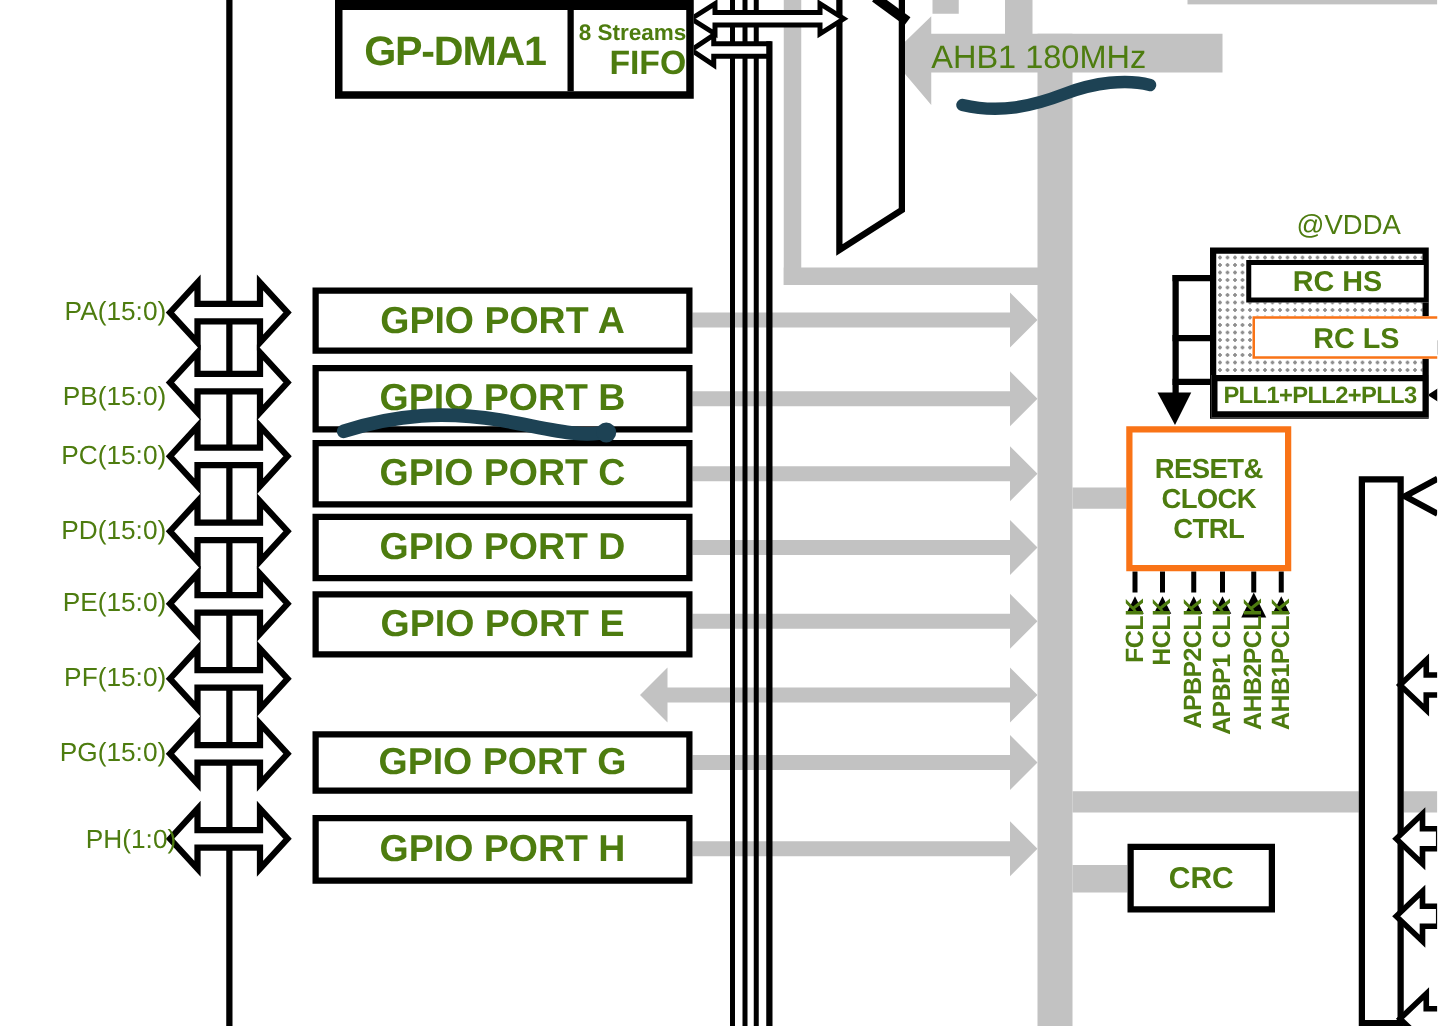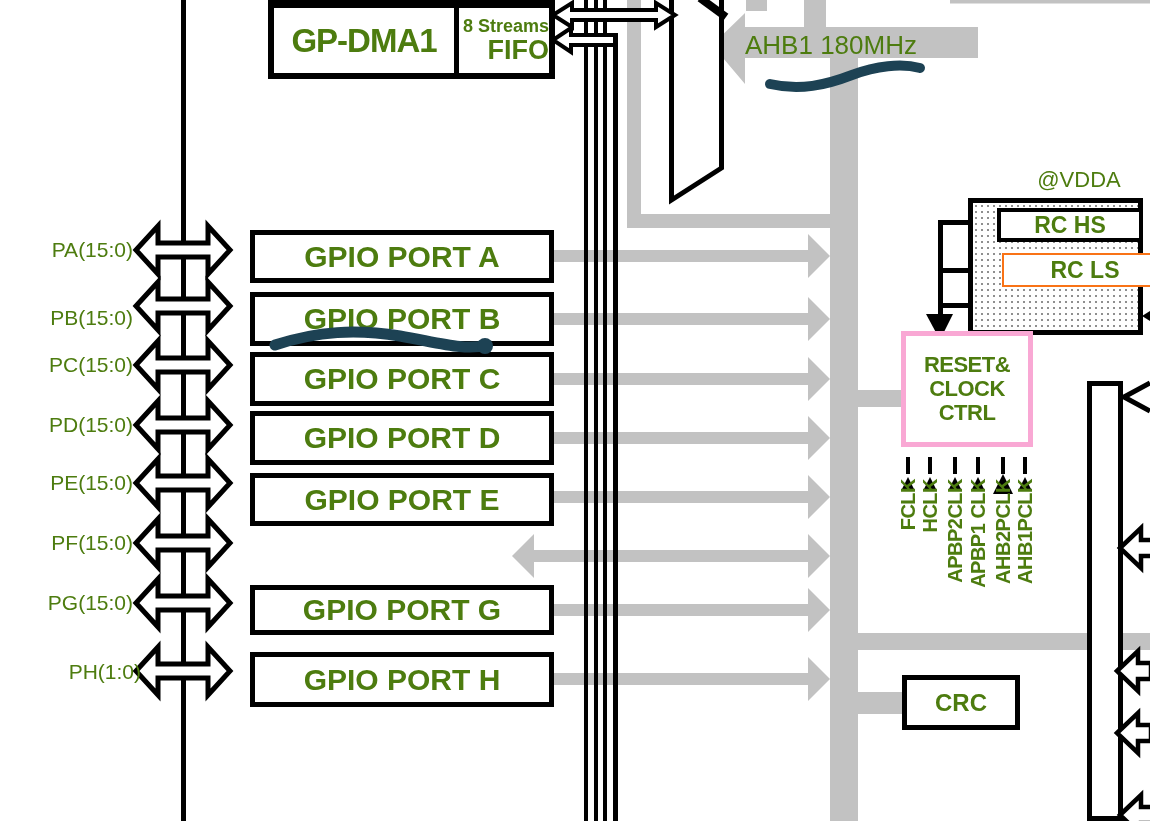--- a/index.html
+++ b/index.html
@@ -23,21 +23,21 @@
   .pin-label{position:absolute;left:15px;width:118px;text-align:right;font-size:21px;z-index:3;}
   .gpio-box{position:absolute;left:250px;width:304px;background:#fff;border:5px solid #000;z-index:3;
             display:flex;align-items:center;justify-content:center;font-weight:bold;font-size:30px;box-sizing:border-box;}
   #ahb1-label{left:745px;top:30px;width:205px;text-align:left;font-size:26px;z-index:3;}
   #vdda-label{left:1020px;top:167px;width:118px;text-align:center;font-size:22px;z-index:3;}
   #dotted-box{left:968px;top:198px;width:175px;height:137px;border:5px solid #000;z-index:2;
      background-color:#fff;background-image:radial-gradient(#8f8f8f 1.3px,transparent 1.5px);background-size:6px 6px;}
   #rchs-box{left:997px;top:208px;width:146px;height:34px;border:4px solid #000;font-size:23px;z-index:3;}
   #rcls-box{left:1002px;top:253px;width:166px;height:34px;border:2px solid #f97316;font-size:23px;z-index:3;}
   #pll-box{left:969px;top:300px;width:174px;height:34px;border:5px solid #000;font-size:19px;letter-spacing:-0.5px;z-index:3;}
-  #reset-box{left:901px;top:331px;width:132px;height:116px;border:5px solid #f9a8d4;z-index:3;flex-direction:column;line-height:1.1;font-size:22px;letter-spacing:-0.5px;}
+  #reset-box{left:901px;top:341px;width:132px;height:116px;border:5px solid #f97316;z-index:3;flex-direction:column;line-height:1.1;font-size:22px;letter-spacing:-0.5px;}
   #crc-box{left:902px;top:675px;width:118px;height:55px;border:5px solid #000;font-size:24px;z-index:3;}
   #tall-box{left:1087px;top:381px;width:36px;height:440px;border:5px solid #000;background:#fff;z-index:3;}
   .clk-label{position:absolute;width:150px;height:24px;transform:rotate(-90deg);
      text-align:right;font-weight:bold;font-size:20px;line-height:24px;z-index:3;letter-spacing:-0.5px;}
 </style>
 </head>
 <body>
 
 <div id="canvas">
 
@@ -160,20 +160,21 @@
   <div class="gpio-box" style="top:292px;height:54px;">GPIO PORT B</div>
   <div class="gpio-box" style="top:352px;height:54px;">GPIO PORT C</div>
   <div class="gpio-box" style="top:411px;height:54px;">GPIO PORT D</div>
   <div class="gpio-box" style="top:473px;height:53px;text-align:right;">GPIO PORT E</div>
   <div class="gpio-box" style="top:585px;height:50px;">GPIO PORT G</div>
   <div class="gpio-box" style="top:652px;height:55px;">GPIO PORT H</div>
 
   <div id="dotted-box" class="abs"></div>
   <div id="rchs-box" class="abs blkbox boldtxt">RC HS</div>
   <div id="rcls-box" class="abs blkbox boldtxt">RC LS</div>
+  <div id="pll-box" class="abs blkbox boldtxt">PLL1+PLL2+PLL3</div>
 
   <div id="reset-box" class="abs blkbox boldtxt">
     <div>RESET&amp;</div>
     <div>CLOCK</div>
     <div>CTRL</div>
   </div>
 
   <div class="clk-label" style="left:833px;top:542px;">FCLK</div>
   <div class="clk-label" style="left:855px;top:542px;">HCLK</div>
   <div class="clk-label" style="left:880px;top:542px;">APBP2CLK</div>

